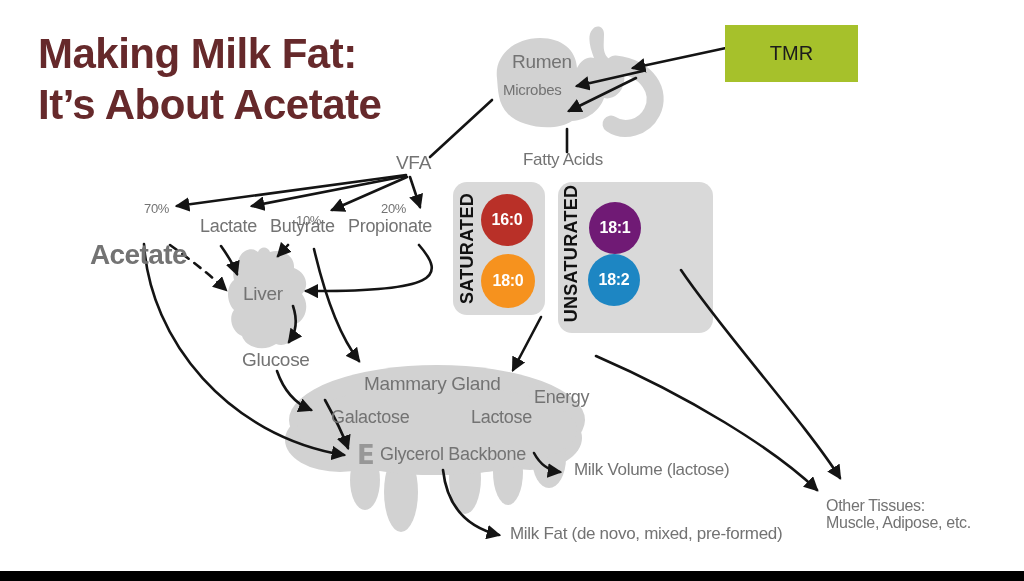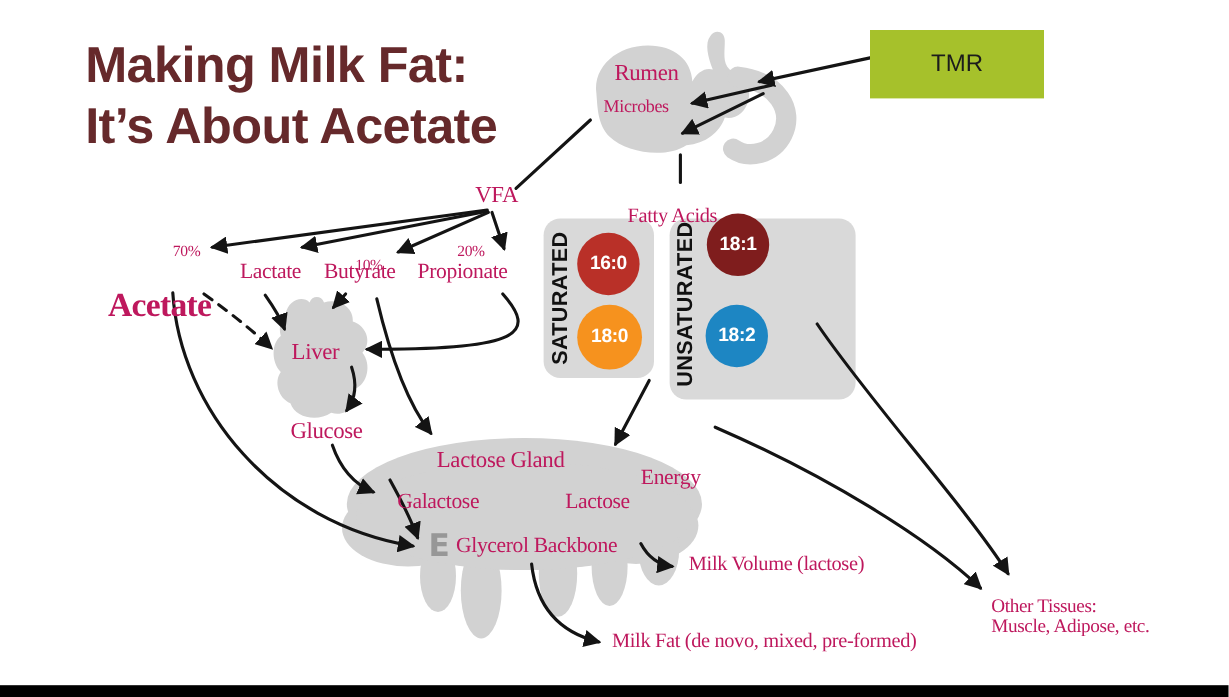--- a/index.html
+++ b/index.html
@@ -1,28 +1,28 @@
 <!DOCTYPE html>
 <html><head>
 <meta charset="utf-8">
 <style>
   html,body{margin:0;padding:0;background:#ffffff;}
   #slide{
     position:relative;width:1024px;height:581px;background:#ffffff;overflow:hidden;
     font-family:"Liberation Sans",sans-serif;color:#232323;
   }
   #diagram-svg{position:absolute;left:0;top:0;width:1024px;height:581px;}
-  .lbl{position:absolute;white-space:nowrap;letter-spacing:-0.3px;color:#be185d;line-height:1.05;font-family:Liberation Serif, serif;}
+  .lbl{position:absolute;white-space:nowrap;letter-spacing:-0.3px;color:#737373;line-height:1.05;}
   .bold{font-weight:bold;}
   #title{
     position:absolute;left:38px;top:28px;font-size:42px;line-height:51px;
-    font-weight:600;letter-spacing:-0.5px;color:#66292b;margin-left:33px;
+    font-weight:600;letter-spacing:-0.5px;color:#66292b;
   }
   #tmr-box{
-    position:absolute;left:725px;top:25px;width:145px;height:57px;
+    position:absolute;left:725px;top:25px;width:133px;height:57px;
     display:flex;align-items:center;justify-content:center;
     font-size:20px;color:#1c1c1c;
   }
   .panel-label{
     position:absolute;font-weight:bold;font-size:18px;letter-spacing:0.3px;
     color:#111;text-align:center;transform:rotate(-90deg);transform-origin:center;
   }
   .fa-circle{
     position:absolute;border-radius:50%;
     display:flex;flex-direction:column;align-items:center;justify-content:center;
@@ -107,36 +107,36 @@
     <div>Making Milk Fat:</div>
     <div>It’s About Acetate</div>
   </div>
 
   <div id="tmr-box" style="background: rgb(166, 193, 43);">
     <span>TMR</span>
   </div>
 
   <div class="lbl" style="left:512px;top:52px;font-size:19px;">Rumen</div>
   <div class="lbl" style="left:503px;top:82px;font-size:15px;">Microbes</div>
-  <div class="lbl" style="left:523px;top:151px;font-size:17px;margin-top:20px;">Fatty Acids</div>
+  <div class="lbl" style="left:523px;top:151px;font-size:17px;">Fatty Acids</div>
   <div class="lbl" style="left:396px;top:153px;font-size:19px;">VFA</div>
 
   <div class="lbl" style="left:144px;top:202px;font-size:13px;">70%</div>
   <div class="lbl" style="left:296px;top:214px;font-size:13px;text-align:right;">10%</div>
   <div class="lbl" style="left:381px;top:202px;font-size:13px;">20%</div>
 
   <div class="lbl bold" style="left:90px;top:200px;font-size:28px;letter-spacing:-0.6px;margin-top:40px;">Acetate</div>
   <div class="lbl" style="left:200px;top:217px;font-size:18px;">Lactate</div>
   <div class="lbl" style="left:270px;top:217px;font-size:18px;">Butyrate</div>
   <div class="lbl" style="left:348px;top:217px;font-size:18px;">Propionate</div>
 
   <div class="lbl" style="left:243px;top:284px;font-size:19px;">Liver</div>
   <div class="lbl" style="left:242px;top:350px;font-size:19px;">Glucose</div>
 
-  <div class="lbl" style="left:364px;top:374px;font-size:19px;">Lactose Gland</div>
+  <div class="lbl" style="left:364px;top:374px;font-size:19px;">Mammary Gland</div>
   <div class="lbl" style="left:331px;top:408px;font-size:18px;">Galactose</div>
   <div class="lbl" style="left:471px;top:408px;font-size:18px;">Lactose</div>
   <div id="e-mark">E</div>
   <div class="lbl" style="left:380px;top:445px;font-size:18px;">Glycerol Backbone</div>
 
   <div class="lbl" style="left:534px;top:344px;font-size:18px;margin-top:44px;">Energy</div>
   <div class="lbl" style="left:574px;top:461px;font-size:17px;">Milk Volume (lactose)</div>
   <div class="lbl two-line" style="left:826px;top:497px;font-size:16px;">
     <div>Other Tissues:</div>
     <div>Muscle, Adipose, etc.</div>
@@ -146,21 +146,21 @@
 
   <div class="panel-label" style="left:397px;top:238px;width:140px;">SATURATED</div>
   <div class="panel-label" style="left:495px;top:243px;width:152px;">UNSATURATED</div>
 
   <div class="fa-circle" style="left: 481px; top: 194px; width: 52px; height: 52px; background: rgb(185, 48, 40);">
     <span>16:0</span>
   </div>
   <div class="fa-circle" style="left: 481px; top: 254px; width: 54px; height: 54px; background: rgb(246, 146, 30);">
     <span>18:0</span>
   </div>
-  <div class="fa-circle" style="left: 589px; top: 178px; width: 52px; height: 52px; background: #7f1d1d; text-align: center;">
+  <div class="fa-circle" style="left: 589px; top: 202px; width: 52px; height: 52px; background: #701a75; text-align: center;">
     <span>18:1</span>
   </div>
   <div class="fa-circle" style="left: 588px; top: 254px; width: 52px; height: 52px; background: rgb(29, 134, 195);">
     <span>18:2</span>
   </div>
 
   <div id="bottom-bar"></div>
 </div>
 
 </body></html>

